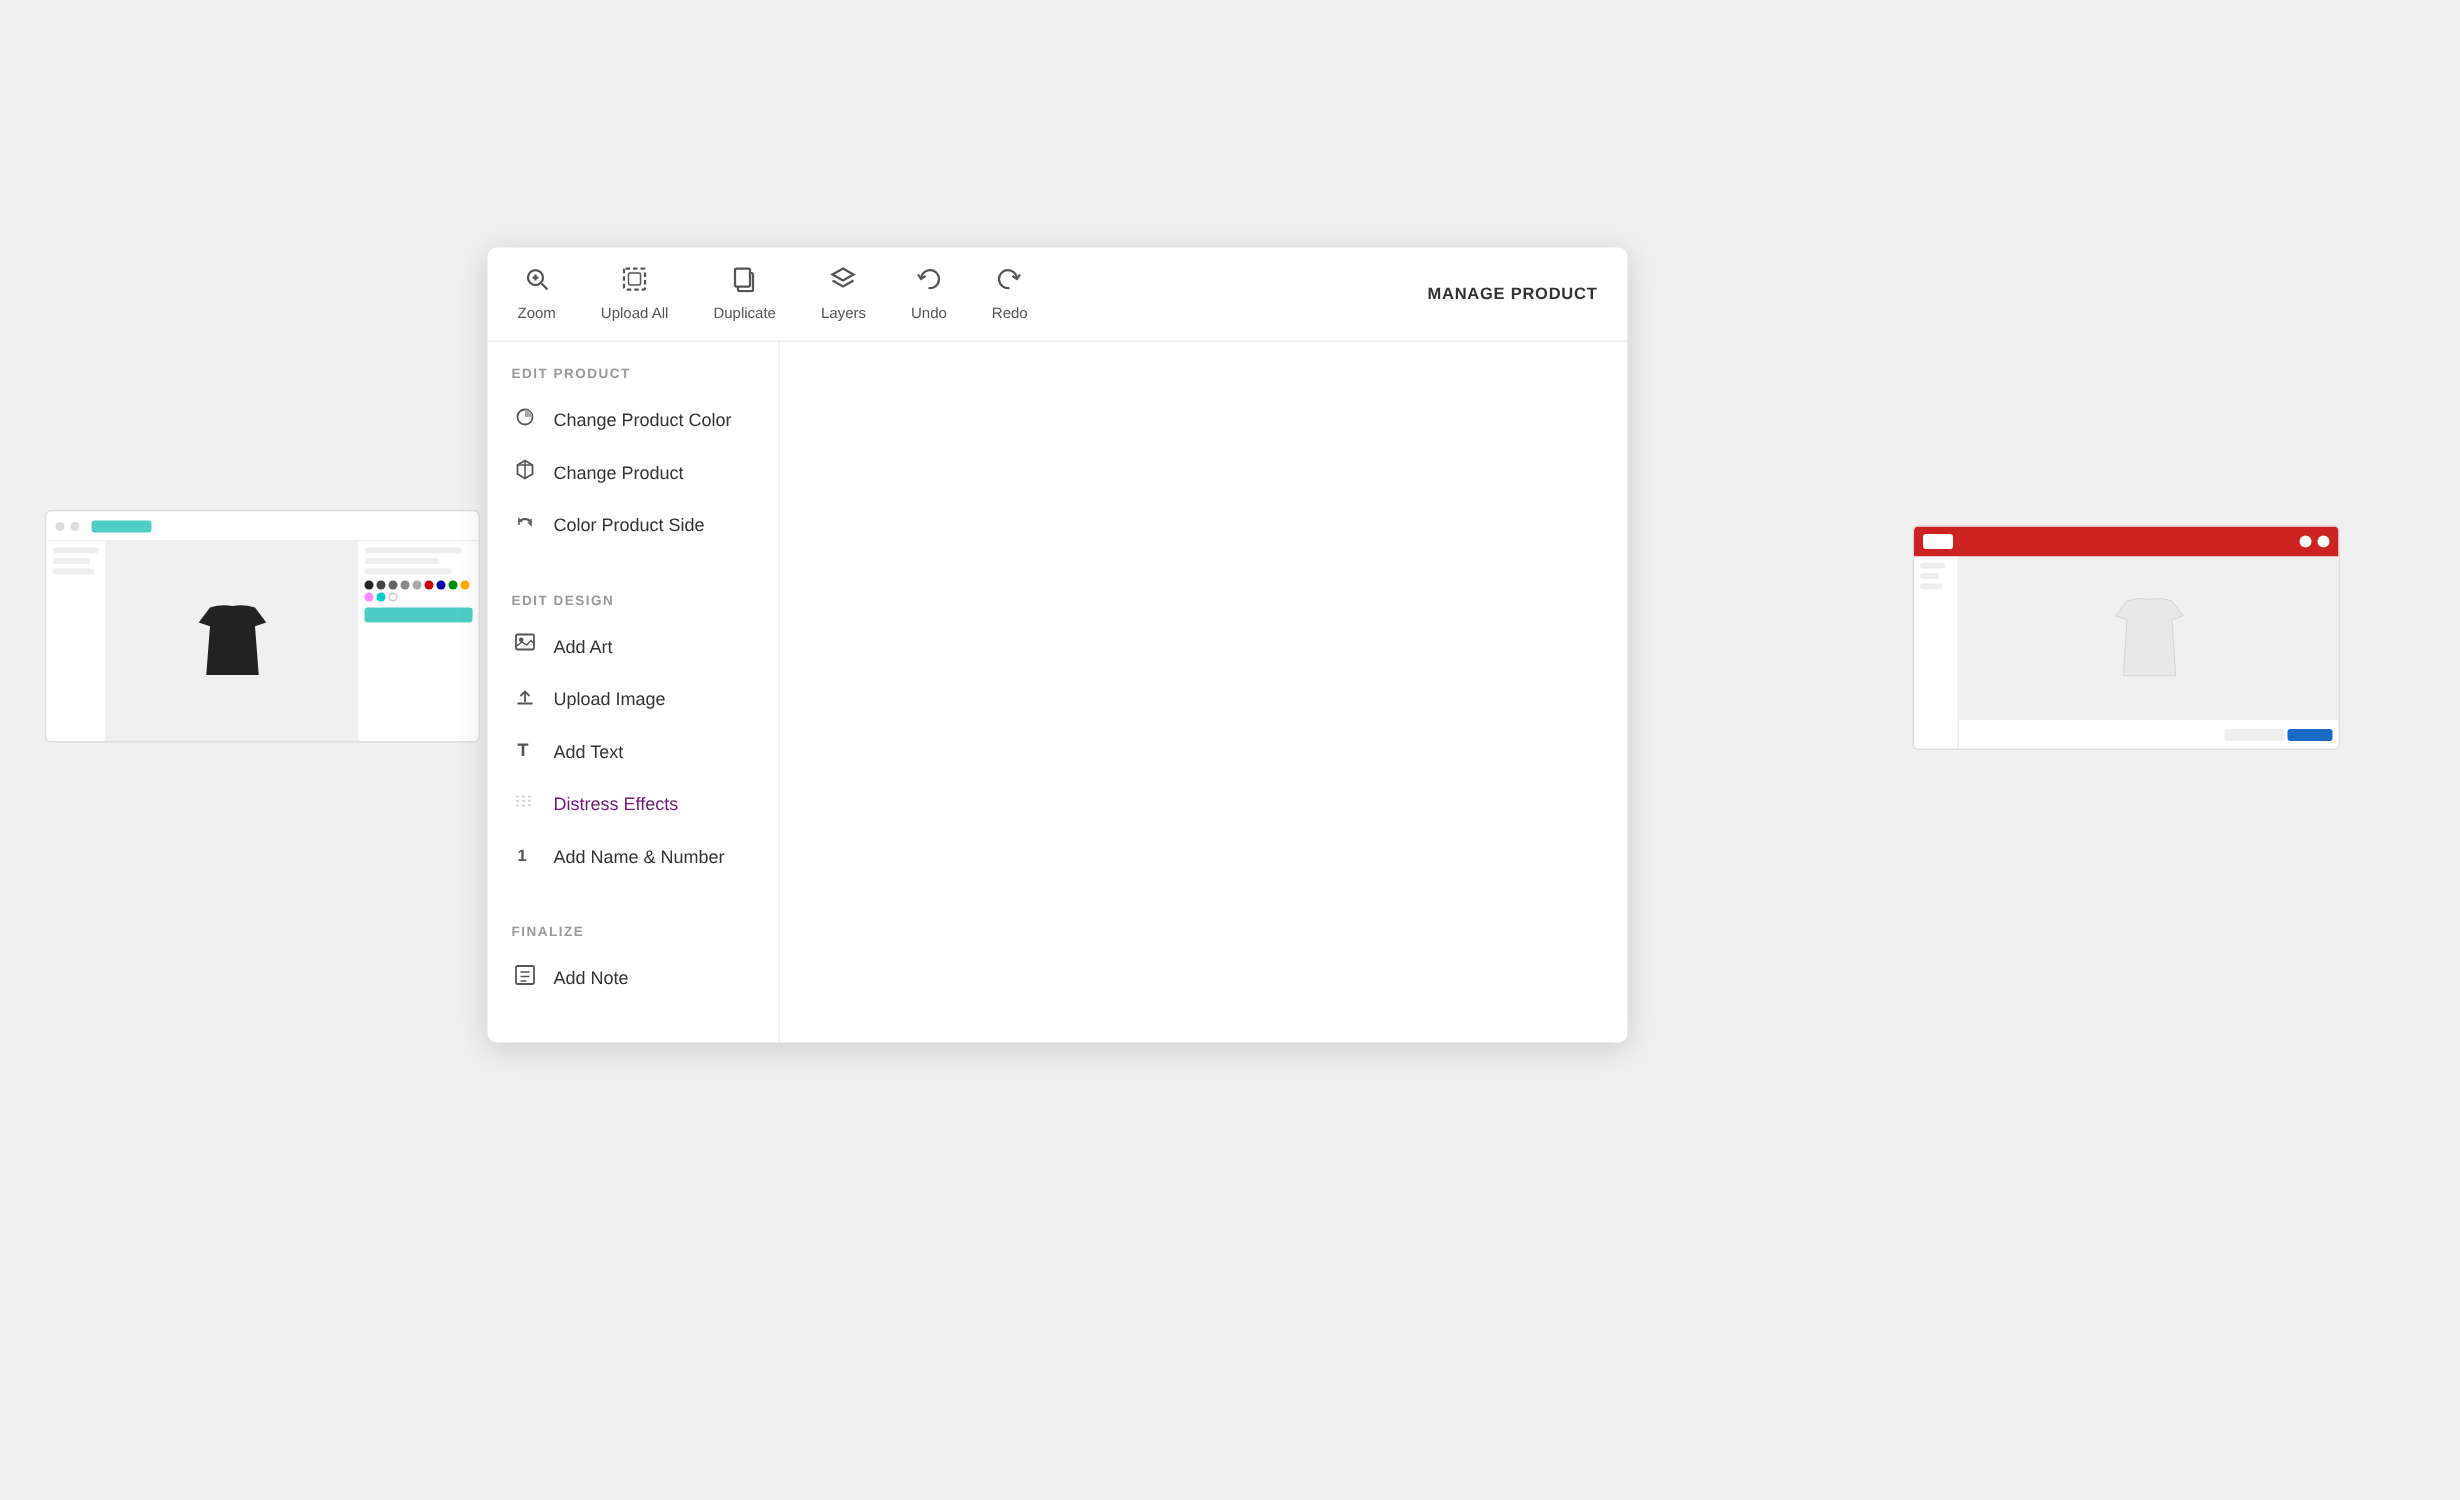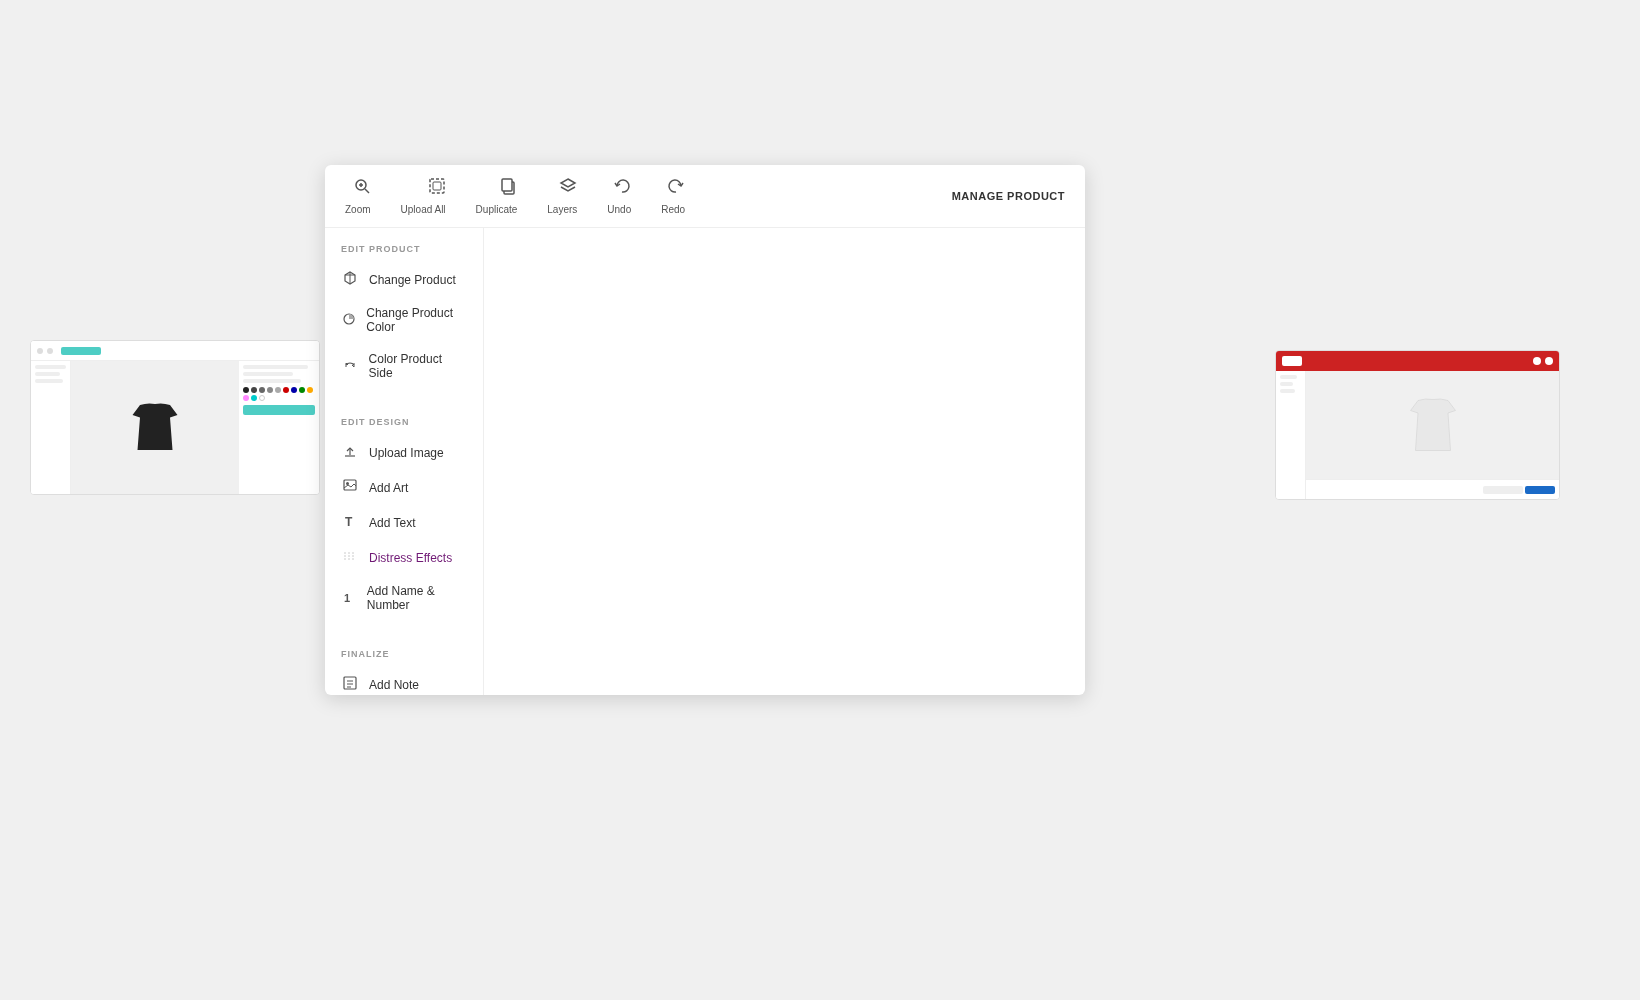--- a/index.html
+++ b/index.html
@@ -51,21 +51,21 @@
     .toolbar {
       display: flex;
       align-items: center;
       padding: 12px 20px;
       border-bottom: 1px solid #eee;
       gap: 30px;
     }
     .toolbar-item {
       display: flex;
       flex-direction: column;
-      align-items: flex-end;
+      align-items: center;
       gap: 4px;
       cursor: pointer;
     }
     .toolbar-icon {
       font-size: 18px;
       color: #555;
     }
     .toolbar-label {
       font-size: 10px;
       color: #555;
@@ -82,21 +82,21 @@
 
     
     .main-content {
       display: flex;
       flex: 1;
       overflow: hidden;
     }
 
     
     .sidebar {
-      width: 159px;
+      width: 195px;
       padding: 16px 0;
       border-right: 1px solid #eee;
       overflow-y: auto;
     }
     .section-label {
       font-size: 9px;
       font-weight: bold;
       color: #999;
       letter-spacing: 1px;
       padding: 0 16px 8px 16px;
@@ -417,72 +417,72 @@
   </div>
 
   <div class="main-content">
 
     <div class="sidebar">
       <div class="section-label">EDIT PRODUCT</div>
 
       <div class="menu-item">
         <span class="menu-item-icon">
           <svg width="14" height="14" viewBox="0 0 14 14" fill="none">
+            <circle cx="7" cy="7" r="5" stroke="#555" stroke-width="1.2" fill="none"></circle>
+            <path d="M7,2 A5,5 0 0,1 12,7 L7,7Z" fill="#aaa"></path>
+          </svg>
+        </span>
+        <span>Change Product Color</span>
+      </div>
+
+      <div class="menu-item">
+        <span class="menu-item-icon">
+          <svg width="14" height="14" viewBox="0 0 14 14" fill="none">
             <path d="M2,4 L7,1 L12,4 L12,10 L7,13 L2,10Z" stroke="#555" stroke-width="1.2" fill="none"></path>
             <line x1="7" y1="1" x2="7" y2="13" stroke="#555" stroke-width="1"></line>
             <line x1="2" y1="4" x2="12" y2="4" stroke="#555" stroke-width="1"></line>
           </svg>
         </span>
         <span>Change Product</span>
       </div>
 
       <div class="menu-item">
         <span class="menu-item-icon">
           <svg width="14" height="14" viewBox="0 0 14 14" fill="none">
-            <circle cx="7" cy="7" r="5" stroke="#555" stroke-width="1.2" fill="none"></circle>
-            <path d="M7,2 A5,5 0 0,1 12,7 L7,7Z" fill="#aaa"></path>
-          </svg>
-        </span>
-        <span>Change Product Color</span>
-      </div>
-
-      <div class="menu-item">
-        <span class="menu-item-icon">
-          <svg width="14" height="14" viewBox="0 0 14 14" fill="none">
             <path d="M3,7 A5,5 0 0,1 11,7" stroke="#555" stroke-width="1.2" fill="none"></path>
             <polyline points="11,5 11,9 9,7" stroke="#555" stroke-width="1" fill="none"></polyline>
             <polyline points="3,9 3,5 5,7" stroke="#555" stroke-width="1" fill="none"></polyline>
           </svg>
         </span>
         <span>Color Product Side</span>
       </div>
 
       <div class="section-divider" style="height:12px"></div>
       <div class="section-label">EDIT DESIGN</div>
 
       <div class="menu-item">
         <span class="menu-item-icon">
           <svg width="14" height="14" viewBox="0 0 14 14" fill="none">
+            <rect x="1" y="1" width="12" height="10" rx="1" stroke="#555" stroke-width="1.2" fill="none"></rect>
+            <circle cx="4.5" cy="4.5" r="1.5" fill="#555"></circle>
+            <polyline points="1,9 5,6 8,8 11,5 13,7" stroke="#555" stroke-width="1" fill="none"></polyline>
+          </svg>
+        </span>
+        <span>Add Art</span>
+      </div>
+
+      <div class="menu-item">
+        <span class="menu-item-icon">
+          <svg width="14" height="14" viewBox="0 0 14 14" fill="none">
             <polyline points="4,7 7,4 10,7" stroke="#555" stroke-width="1.2" fill="none"></polyline>
             <line x1="7" y1="4" x2="7" y2="11" stroke="#555" stroke-width="1.2"></line>
             <line x1="2" y1="12" x2="12" y2="12" stroke="#555" stroke-width="1.2"></line>
           </svg>
         </span>
         <span>Upload Image</span>
-      </div>
-
-      <div class="menu-item">
-        <span class="menu-item-icon">
-          <svg width="14" height="14" viewBox="0 0 14 14" fill="none">
-            <rect x="1" y="1" width="12" height="10" rx="1" stroke="#555" stroke-width="1.2" fill="none"></rect>
-            <circle cx="4.5" cy="4.5" r="1.5" fill="#555"></circle>
-            <polyline points="1,9 5,6 8,8 11,5 13,7" stroke="#555" stroke-width="1" fill="none"></polyline>
-          </svg>
-        </span>
-        <span>Add Art</span>
       </div>
 
       <div class="menu-item">
         <span class="menu-item-icon">
           <svg width="14" height="14" viewBox="0 0 14 14" fill="none">
             <text x="2" y="12" font-size="12" font-weight="bold" fill="#555" font-family="Arial">T</text>
           </svg>
         </span>
         <span>Add Text</span>
       </div>

